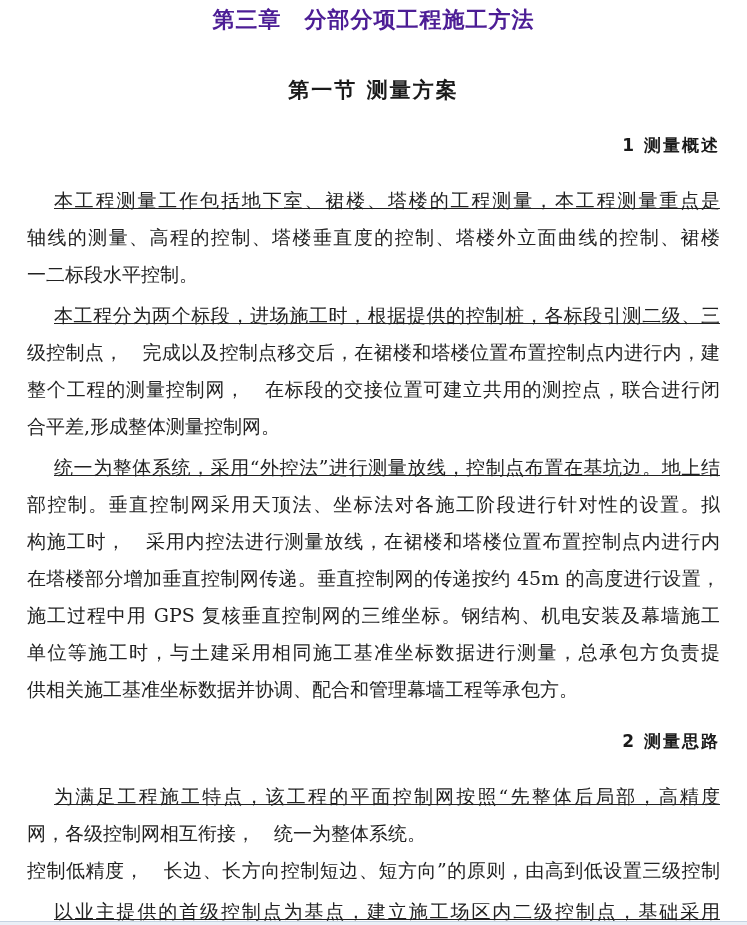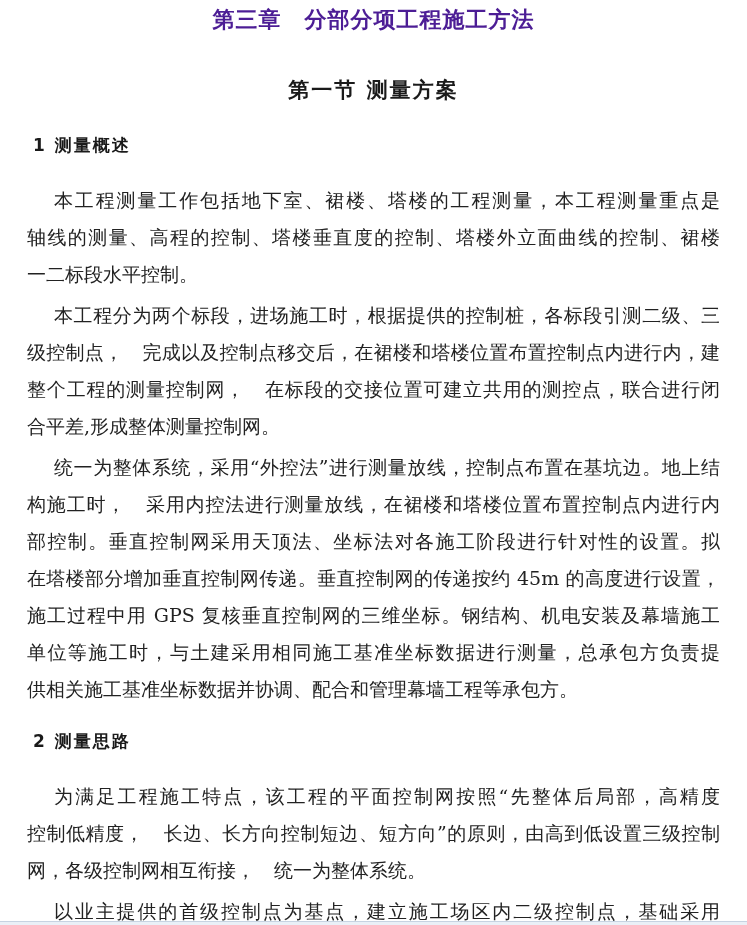--- a/index.html
+++ b/index.html
@@ -47,37 +47,39 @@
     margin-top: 30px;
   }
   .heading {
     margin: 22px 0 26px 6px;
     font-family: "DejaVu Sans", "Liberation Sans", sans-serif;
     font-weight: bold;
     font-size: 17px;
     line-height: 22px;
     letter-spacing: 2px;
     color: #1a1a1a;
+    text-align: right;
   }
   .para {
     margin-top: 4px;
   }
   .line {
     height: 37px;
     line-height: 37px;
     font-size: 19px;
     text-align: justify;
     overflow: hidden;
     white-space: normal;
   }
   .line.j {
     text-align-last: justify;
   }
   .line.indent {
     text-indent: 27px;
+    text-decoration: underline;
   }
   .bottom-strip {
     position: absolute;
     left: 0;
     bottom: 0;
     width: 747px;
     height: 4px;
     border-top: 1px solid #c7d3e2;
     background: #eaf0f7;
     box-sizing: border-box;
@@ -97,31 +99,31 @@
         <div class="line">一二标段水平控制。</div>
       </div>
       <div class="para">
         <div class="line indent j">本工程分为两个标段，进场施工时，根据提供的控制桩，各标段引测二级、三</div>
         <div class="line j">级控制点，　完成以及控制点移交后，在裙楼和塔楼位置布置控制点内进行内，建立</div>
         <div class="line j">整个工程的测量控制网，　在标段的交接位置可建立共用的测控点，联合进行闭</div>
         <div class="line">合平差,形成整体测量控制网。</div>
       </div>
       <div class="para">
         <div class="line indent j">统一为整体系统，采用“外控法”进行测量放线，控制点布置在基坑边。地上结</div>
+        <div class="line j">部控制。垂直控制网采用天顶法、坐标法对各施工阶段进行针对性的设置。拟</div>
         <div class="line j">构施工时，　采用内控法进行测量放线，在裙楼和塔楼位置布置控制点内进行内</div>
-        <div class="line j">部控制。垂直控制网采用天顶法、坐标法对各施工阶段进行针对性的设置。拟</div>
         <div class="line j">在塔楼部分增加垂直控制网传递。垂直控制网的传递按约 45m 的高度进行设置，</div>
         <div class="line j">施工过程中用 GPS 复核垂直控制网的三维坐标。钢结构、机电安装及幕墙施工</div>
         <div class="line j">单位等施工时，与土建采用相同施工基准坐标数据进行测量，总承包方负责提</div>
         <div class="line">供相关施工基准坐标数据并协调、配合和管理幕墙工程等承包方。</div>
       </div>
       <div class="heading">2 测量思路</div>
       <div class="para">
         <div class="line indent j">为满足工程施工特点，该工程的平面控制网按照“先整体后局部，高精度</div>
+        <div class="line">网，各级控制网相互衔接，　统一为整体系统。</div>
         <div class="line j">控制低精度，　长边、长方向控制短边、短方向”的原则，由高到低设置三级控制</div>
-        <div class="line">网，各级控制网相互衔接，　统一为整体系统。</div>
       </div>
       <div class="para">
         <div class="line indent j">以业主提供的首级控制点为基点，建立施工场区内二级控制点，基础采用</div>
       </div>
     </div>
   <div class="bottom-strip"></div>
 </div>
 
 </body></html>

